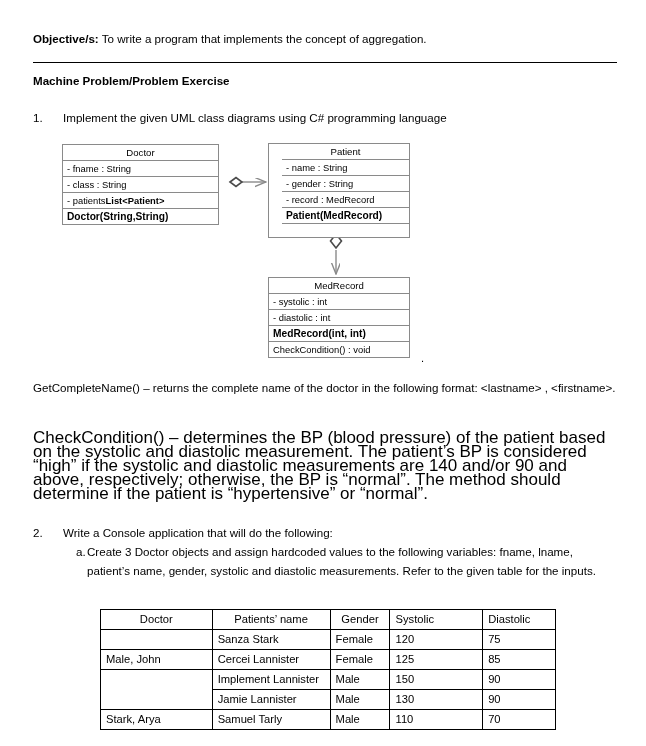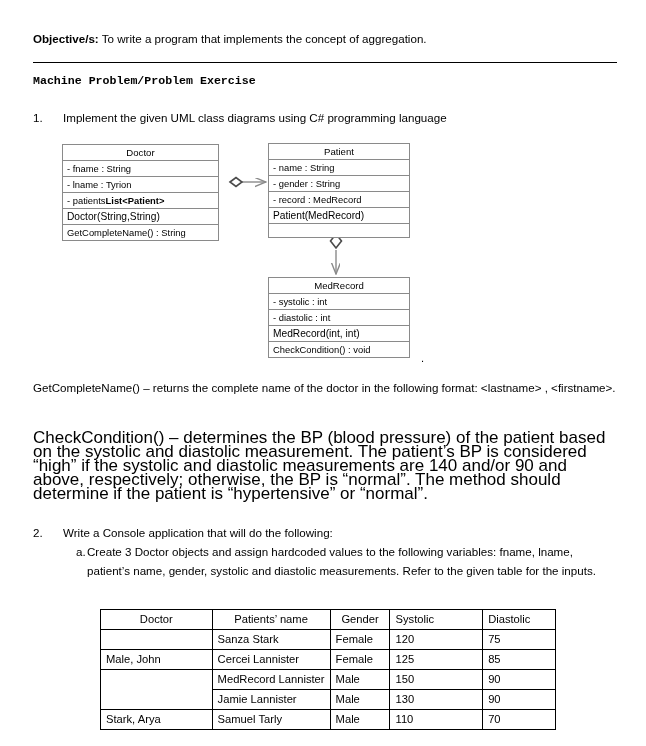--- a/index.html
+++ b/index.html
@@ -38,21 +38,20 @@
     left: 33px; top: 62px;
     width: 584px; height: 0;
     border-top: 1.3px solid #000;
   }
 
   .mp-heading {
     left: 33px; top: 73px; width: 400px;
     font-size: 11.6px;
     font-weight: bold;
     line-height: 16px;
-    font-family: Liberation Mono, monospace;
   }
 
   
   .item1 {
     left: 33px; top: 109px; width: 560px;
     font-size: 11.6px; line-height: 17px;
   }
   .item1 .num { display: inline-block; width: 30px; }
 
   .item2 {
@@ -98,28 +97,28 @@
     white-space: nowrap;
     overflow: hidden;
   }
   .umlbox .row:last-child { border-bottom: none; }
   .umlbox .title {
     text-align: center;
     font-size: 9.6px;
     padding: 1px 2px;
   }
   .umlbox .ctor {
-    font-weight: normal;
+    font-weight: bold;
     font-size: 10.2px;
   }
   .umlbox .bold-inline { font-weight: bold; }
   .umlbox .empty { height: 13px; }
 
   #box-doctor { left: 62px; top: 144px; width: 157px; }
-  #box-patient { left: 268px; top: 143px; width: 142px; }
+  #box-patient { left: 268px; top: 143px; width: 142px; padding-left: 13px; }
   #box-medrecord { left: 268px; top: 277px; width: 142px; }
 
   .period {
     position: absolute;
     left: 421px; top: 352px;
     font-size: 11px;
   }
 
   
   .tbl-wrap {
@@ -178,24 +177,23 @@
       <polygon points="230,182 236,177.5 242,182 236,186.5" fill="#ffffff" stroke="#4a4a4a" stroke-width="1.6"></polygon>
 
        MedRecord (vertical aggregation) --&gt;
       <line x1="336" y1="250" x2="336" y2="274" stroke="#8a8a8a" stroke-width="1.4" marker-end="url(#arrowOpen)"></line>
       <polygon points="336,234 341.5,241 336,248 330.5,241" fill="#ffffff" stroke="#4a4a4a" stroke-width="1.6"></polygon>
     </svg>
 
     <div class="umlbox" id="box-doctor">
       <div class="row title">Doctor</div>
       <div class="row">- fname : String</div>
-      <div class="row">- lname : Tyrion</div>
+      <div class="row">- class : String</div>
       <div class="row"><span>- patients</span><span class="bold-inline">List&lt;Patient&gt;</span></div>
       <div class="row ctor">Doctor(String,String)</div>
-      <div class="row">GetCompleteName() : String</div>
     </div>
 
     <div class="umlbox" id="box-patient">
       <div class="row title">Patient</div>
       <div class="row">- name : String</div>
       <div class="row">- gender : String</div>
       <div class="row">- record : MedRecord</div>
       <div class="row ctor">Patient(MedRecord)</div>
       <div class="row empty"></div>
     </div>
@@ -250,21 +248,21 @@
           </tr>
           <tr>
             <td>Male, John</td>
             <td>Cercei Lannister</td>
             <td>Female</td>
             <td>125</td>
             <td>85</td>
           </tr>
           <tr>
             <td style="border-top: none; border-bottom: none;"></td>
-            <td>MedRecord Lannister</td>
+            <td>Implement Lannister</td>
             <td>Male</td>
             <td>150</td>
             <td>90</td>
           </tr>
           <tr>
             <td style="border-top: none;"></td>
             <td>Jamie Lannister</td>
             <td>Male</td>
             <td>130</td>
             <td>90</td>

